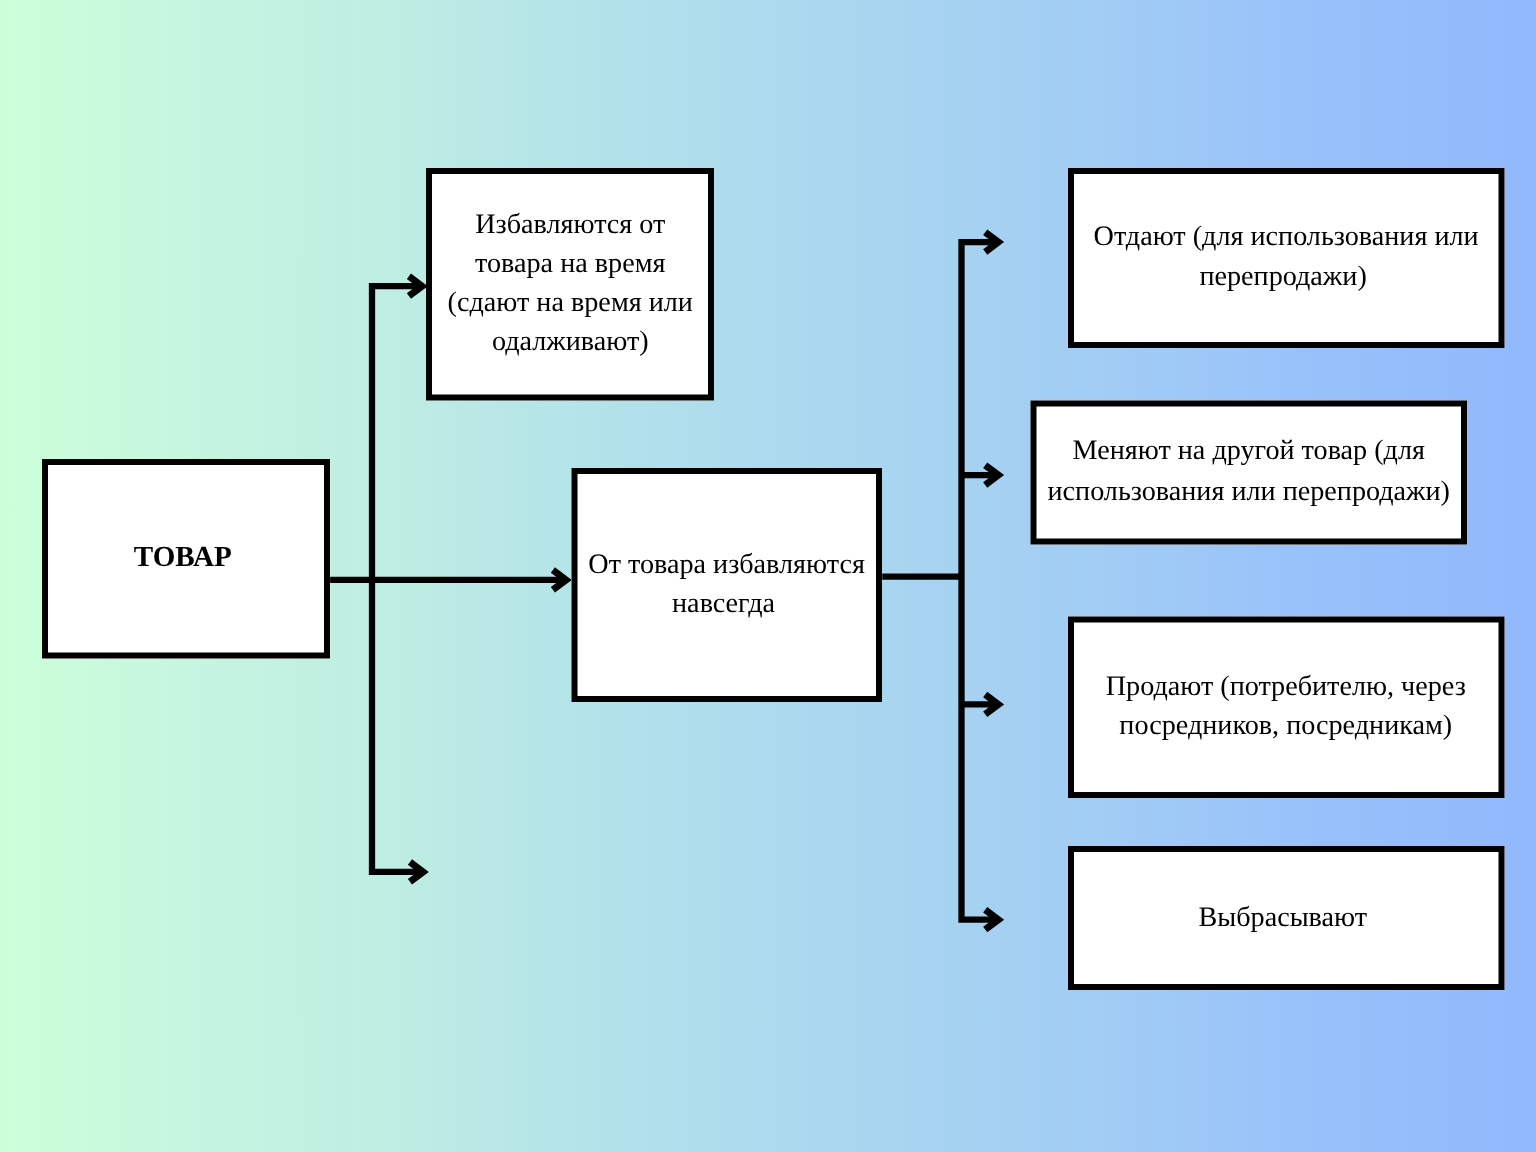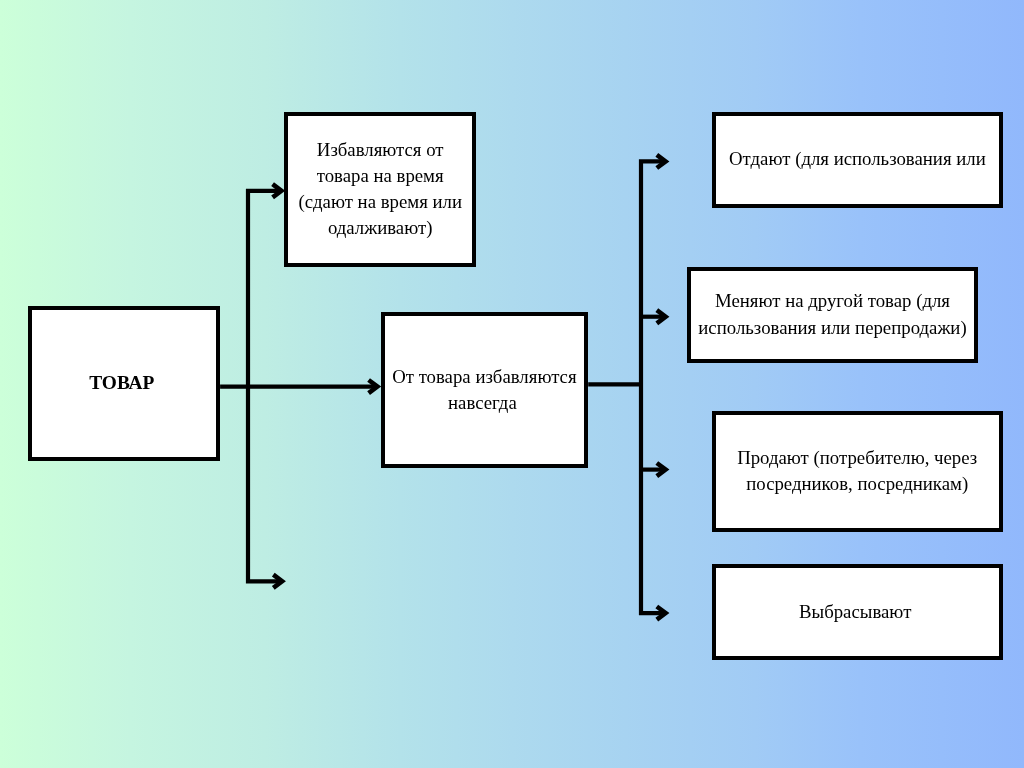--- a/index.html
+++ b/index.html
@@ -41,21 +41,21 @@
       <path d="M368.6 380.0 L377.4 386.6 L368.6 393.2"></path>
       <path d="M272.6 184.2 L281.4 190.8 L272.6 197.4"></path>
       <path d="M273.3 574.7 L282.1 581.3 L273.3 587.9"></path>
       <path d="M656.8 154.8 L665.6 161.4 L656.8 168.0"></path>
       <path d="M656.8 310.1 L665.6 316.7 L656.8 323.3"></path>
       <path d="M656.8 463.0 L665.6 469.6 L656.8 476.2"></path>
       <path d="M656.8 606.5 L665.6 613.1 L656.8 619.7"></path>
     </g>
   </svg>
 
-  <div class="node root" style="left:27.8px;top:306px;width:192px;height:155px;">
+  <div class="node root" style="left:27.8px;top:306px;width:192px;height:133px;">
     <div class="txt">
       <span class="ln trail">ТОВАР</span>
     </div>
   </div>
 
   <div class="node" style="left:284.4px;top:111.6px;width:191.6px;height:155.3px;">
     <div class="txt">
       <span class="ln">Избавляются от</span>
       <span class="ln">товара на время</span>
       <span class="ln">(сдают на время или</span>
@@ -64,23 +64,24 @@
   </div>
 
   <div class="node" style="left:380.6px;top:311.7px;width:207.6px;height:156.2px;">
     <div class="txt">
       <span class="ln">От товара избавляются</span>
       <span class="ln trail">навсегда</span>
     </div>
   </div>
 
 
-  <div class="node" style="left:711.9px;top:111.6px;width:291px;height:96px;">
+  <div class="node" style="left:711.9px;top:111.6px;width:291px;height:120px;">
     <div class="txt">
       <span class="ln">Отдают (для использования или</span>
+      <span class="ln trail">перепродажи)</span>
     </div>
   </div>
 
   <div class="node" style="left:687px;top:266.5px;width:291px;height:96px;">
     <div class="txt">
       <span class="ln">Меняют на другой товар (для</span>
       <span class="ln">использования или перепродажи)</span>
     </div>
   </div>
 

